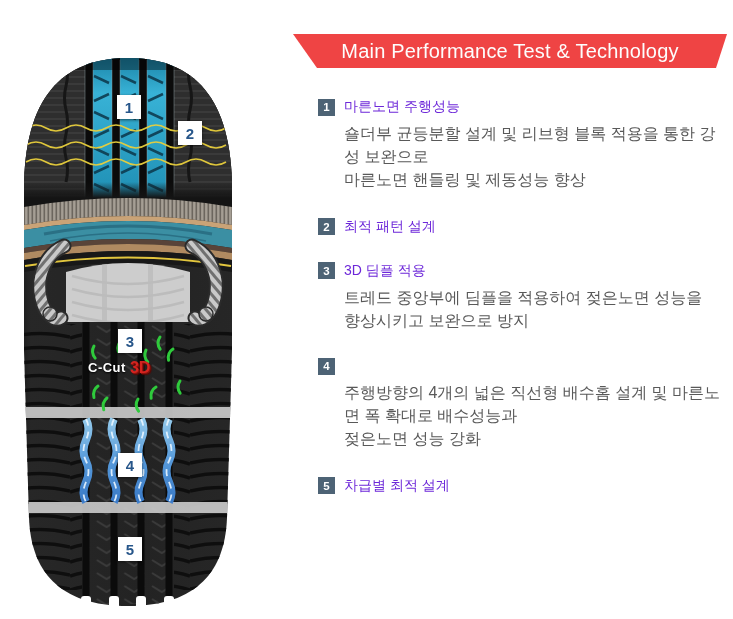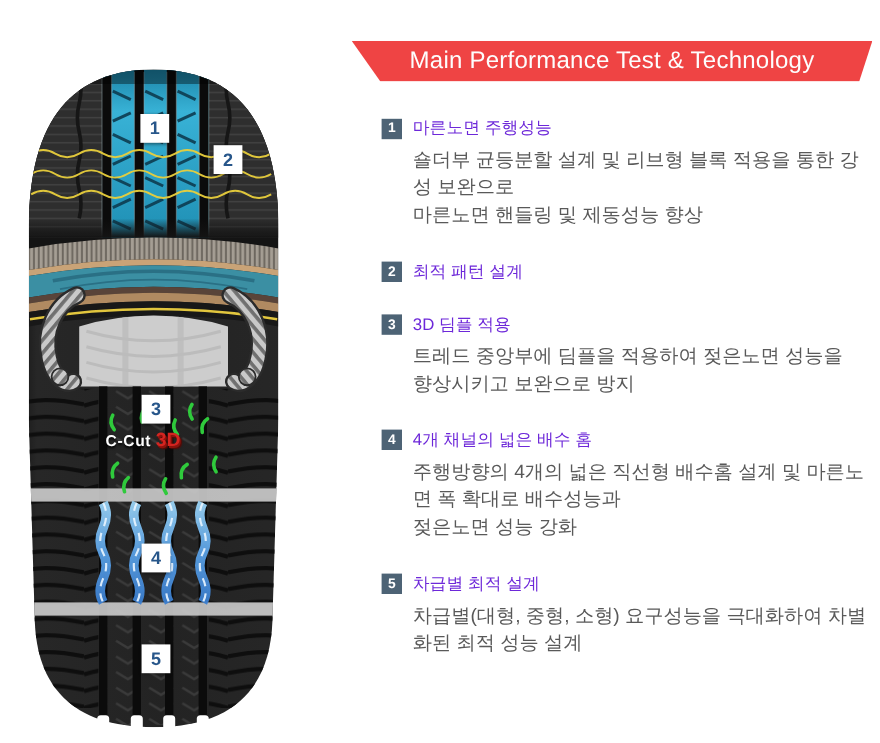--- a/index.html
+++ b/index.html
@@ -260,25 +260,23 @@
   <div class="feature">
     <div class="feature-head">
       <span class="num-badge">3</span>
       <span class="feature-title">3D 딤플 적용</span>
     </div>
     <p class="feature-body">트레드 중앙부에 딤플을 적용하여 젖은노면 성능을 향상시키고 보완으로 방지</p>
   </div>
   <div class="feature">
     <div class="feature-head">
       <span class="num-badge">4</span>
-      <span class="feature-title">4개 채널의 넓은 배수 홈</span>
     </div>
     <p class="feature-body">주행방향의 4개의 넓은 직선형 배수홈 설계 및 마른노면 폭 확대로 배수성능과
 젖은노면 성능 강화</p>
   </div>
   <div class="feature">
     <div class="feature-head">
       <span class="num-badge">5</span>
       <span class="feature-title">차급별 최적 설계</span>
     </div>
-    <p class="feature-body">차급별(대형, 중형, 소형) 요구성능을 극대화하여 차별화된 최적 성능 설계</p>
   </div>
 </div>
 
 </body></html>

